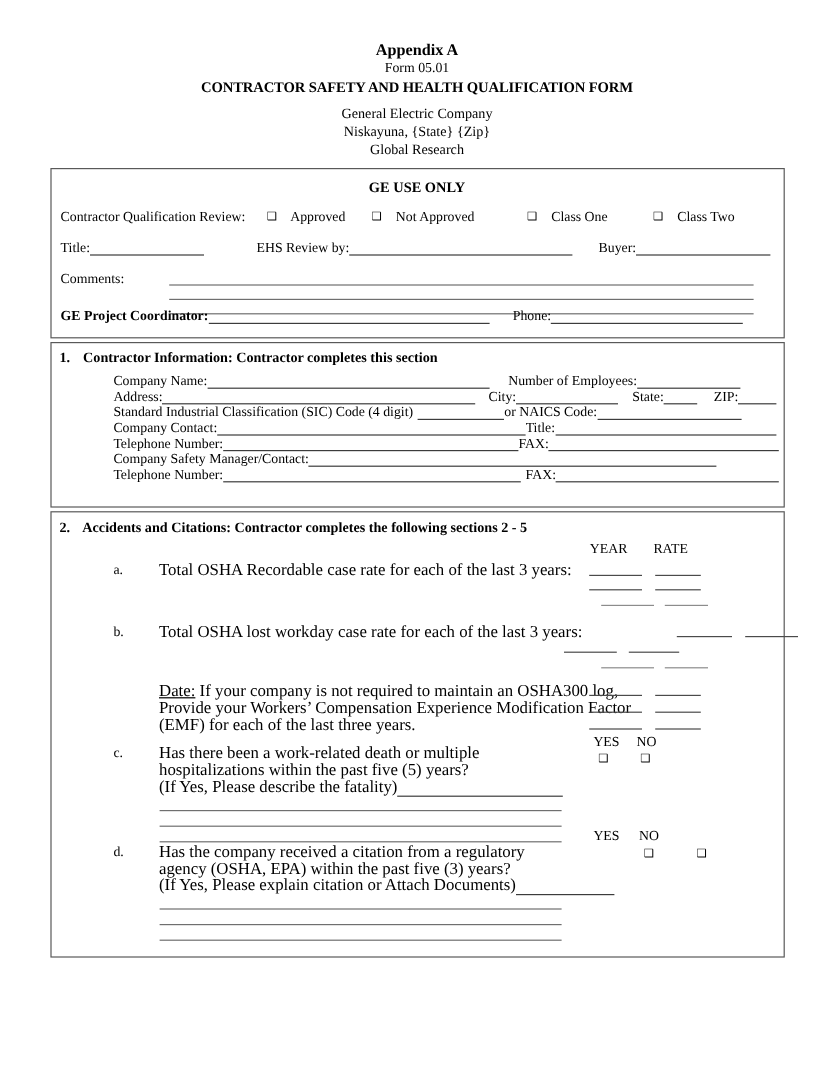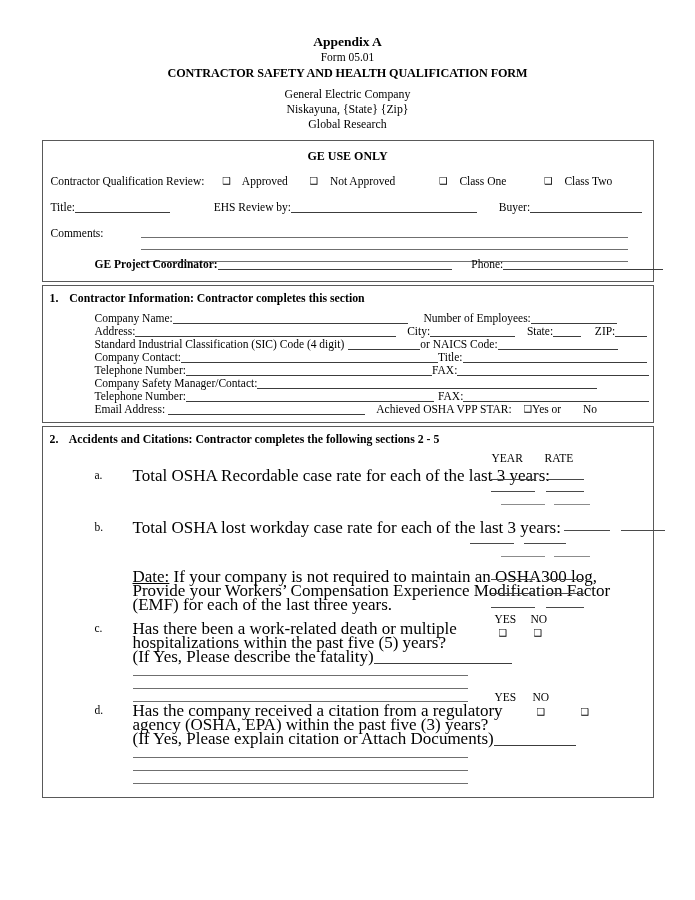--- a/index.html
+++ b/index.html
@@ -119,21 +119,21 @@
     font-size: 11.5px;
   }
 
   
   .item-letter {
     position: absolute;
     font-size: 11.5px;
   }
   .item-text {
     position: absolute;
-    font-size: 17px;
+    font-size: 14px;
     line-height: 14.5px;
     white-space: nowrap;
   }
   .col-head {
     position: absolute;
     font-size: 11.5px;
     font-weight: normal;
   }
   .blank-line {
     position: absolute;
@@ -200,21 +200,21 @@
         <span>EHS Review by:</span><span class="ul" style="width:186px;"></span>
         <span style="display:inline-block;width:16px;"></span>
         <span>Buyer:</span><span class="ul" style="width:112px;"></span>
       </div>
 
       <div class="row-abs" style="left:8px; top:86px;">Comments:</div>
       <div class="comment-rule" style="left:98px; top:96px; width:487px;"></div>
       <div class="comment-rule" style="left:98px; top:108px; width:487px;"></div>
       <div class="comment-rule" style="left:98px; top:120px; width:487px;"></div>
 
-      <div class="row-abs" style="left:8px; top:117px;margin-left:44px;">
+      <div class="row-abs" style="left:8px; top:117px;">
         <span style="font-weight:bold;">GE Project Coordinator:</span><span class="ul" style="width:234px;"></span>
         <span style="display:inline-block;width:14px;"></span>
         <span>Phone:</span><span class="ul" style="width:160px;"></span>
       </div>
     </div>
   </div>
 
   <div class="box" id="box-contractor-info">
     <div class="inner">
       <div class="sec-head">
@@ -252,29 +252,20 @@
       </div>
 
       <div class="f-row" style="top:91px;">
         <span>Company Safety Manager/Contact:</span><span class="ul" style="width:340px;"></span>
       </div>
 
       <div class="f-row" style="top:104px;">
         <span>Telephone Number:</span><span class="ul" style="width:248px;"></span><span style="display:inline-block;width:4px;"></span><span>FAX:</span><span class="ul" style="width:186px;"></span>
       </div>
 
-      <div class="f-row" style="top:117px;">
-        <span>Email Address:</span><span style="display:inline-block;width:3px;"></span><span class="ul" style="width:197px;"></span>
-        <span style="display:inline-block;width:6px;"></span>
-        <span>Achieved OSHA VPP STAR:</span>
-        <span style="display:inline-block;width:6px;"></span>
-        <span class="cb">❑</span><span>Yes or</span>
-        <span style="display:inline-block;width:16px;"></span>
-        <span>No</span>
-      </div>
     </div>
   </div>
 
   <div class="box" id="box-accidents">
     <div class="inner">
       <div class="sec-head">
         <span>2.</span>
         <span style="display:inline-block;width:5px;"></span>
         <span>Accidents and Citations:  Contractor completes the following sections 2 - 5</span>
       </div>

